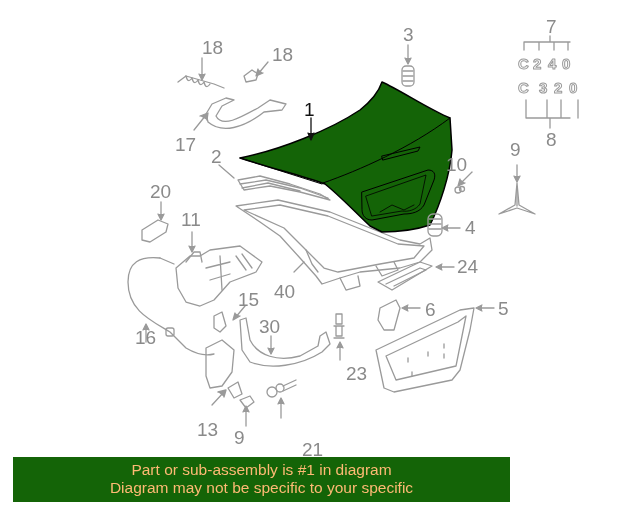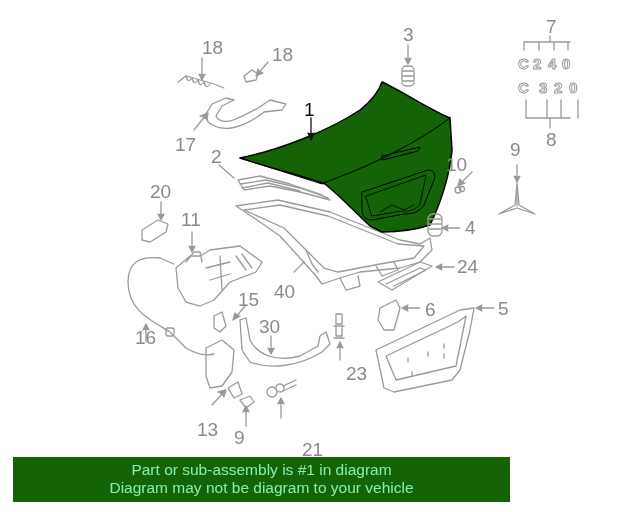--- a/index.html
+++ b/index.html
@@ -1,20 +1,20 @@
 <!DOCTYPE html>
 <html><head>
   <meta charset="utf-8">
   <style>
     html, body { margin: 0; padding: 0; background: #ffffff; }
     body { width: 640px; height: 512px; position: relative; overflow: hidden; font-family: "Liberation Sans", sans-serif; }
     #diagram { position: absolute; left: 0; top: 0; width: 640px; height: 460px; }
     .callout { position: absolute; font-size: 19px; color: #8a8a8a; line-height: 1; }
     .callout.primary { color: #111111; }
-    #banner { position: absolute; left: 13px; top: 457px; width: 497px; height: 45px; background: #146407; color: #86efac; text-align: center; font-size: 15.5px; line-height: 18px; padding-top: 4px; box-sizing: border-box; }
+    #banner { position: absolute; left: 13px; top: 457px; width: 497px; height: 45px; background: #146407; color: #fdba74; text-align: center; font-size: 15.5px; line-height: 18px; padding-top: 4px; box-sizing: border-box; }
     #banner div { white-space: nowrap; }
   </style>
 </head>
 <body>
 
 <div id="diagram">
   <svg width="640" height="460" viewBox="0 0 640 460" fill="none" stroke="#9a9a9a" stroke-width="1.3" stroke-linejoin="round" stroke-linecap="round">
 
     <g>
       <path d="M236 206 L278 200 L330 212 L350 220 L400 240 L420 244 L430 238 L432 250 L420 262 L400 268 L360 272 L340 278 L322 284 L316 276 L300 258 L280 236 L260 222 Z"></path>
@@ -215,14 +215,14 @@
   <span class="callout" style="left:272px;top:45px;">18</span>
   <span class="callout" style="left:259px;top:317px;">30</span>
   <span class="callout" style="left:270px;top:440px;margin-left:32px;">21</span>
   <span class="callout" style="left:274px;top:282px;">40</span>
   <span class="callout" style="left:346px;top:364px;text-align:center;">23</span>
   <span class="callout" style="left:457px;top:257px;">24</span>
 </div>
 
 <div id="banner">
   <div>Part or sub-assembly is #1 in diagram</div>
-  <div>Diagram may not be diagram to your vehicle</div>
+  <div>Diagram may not be specific to your specific</div>
 </div>
 
 </body></html>

